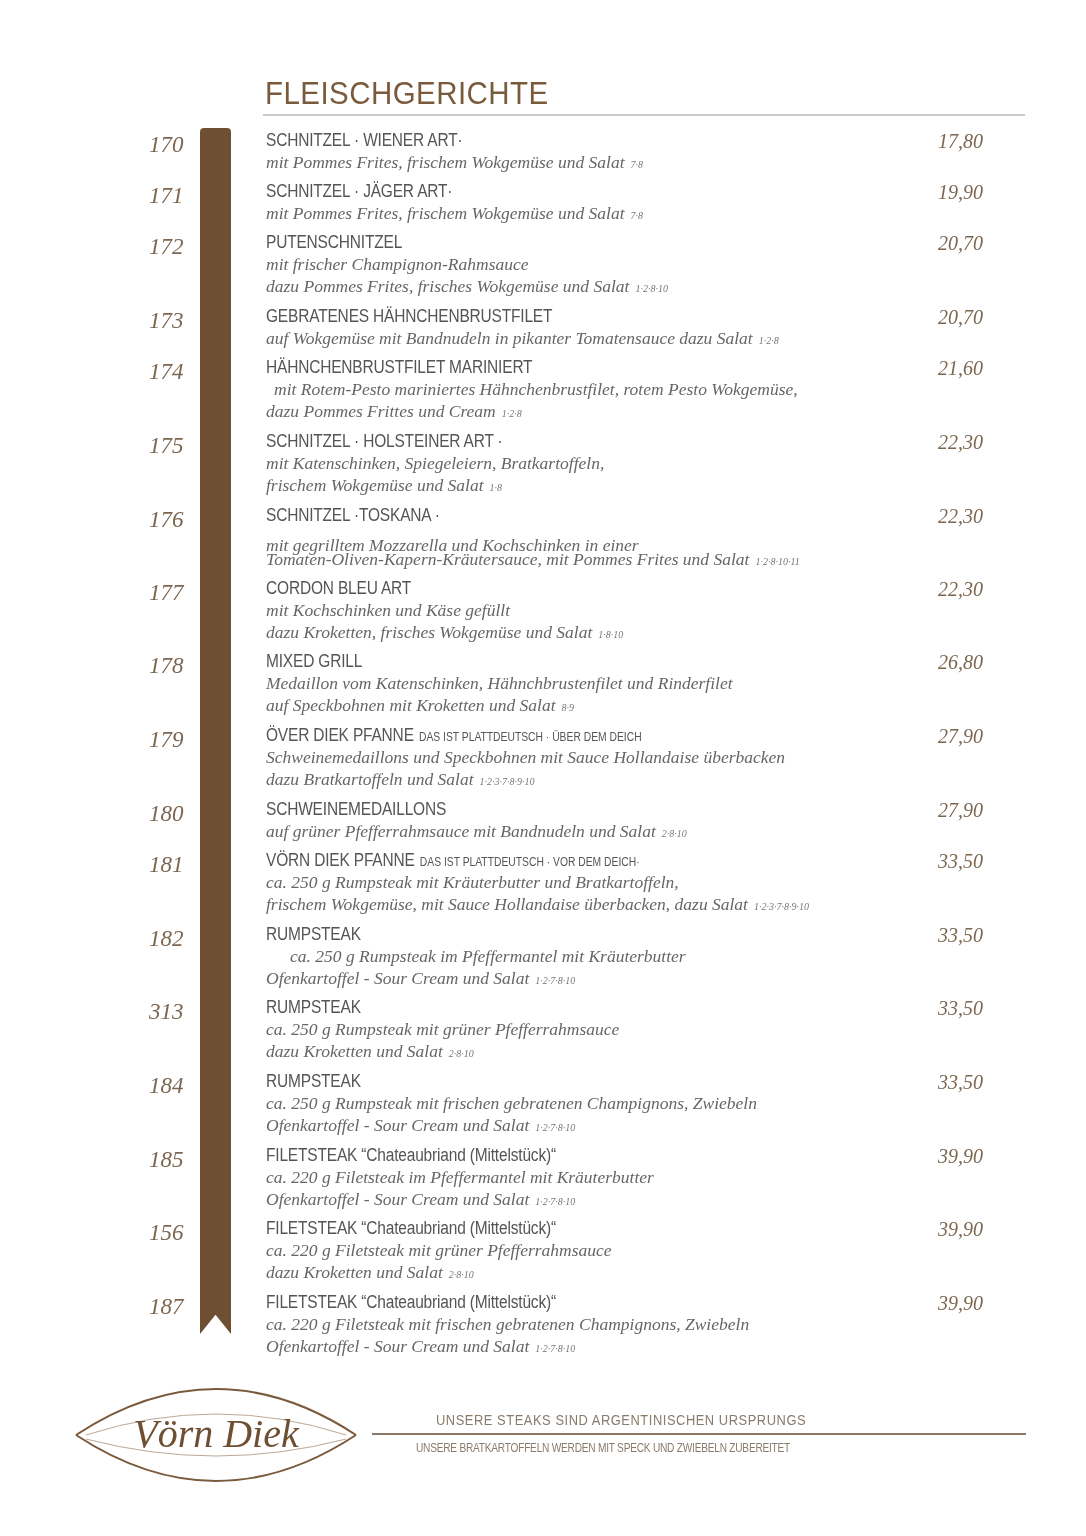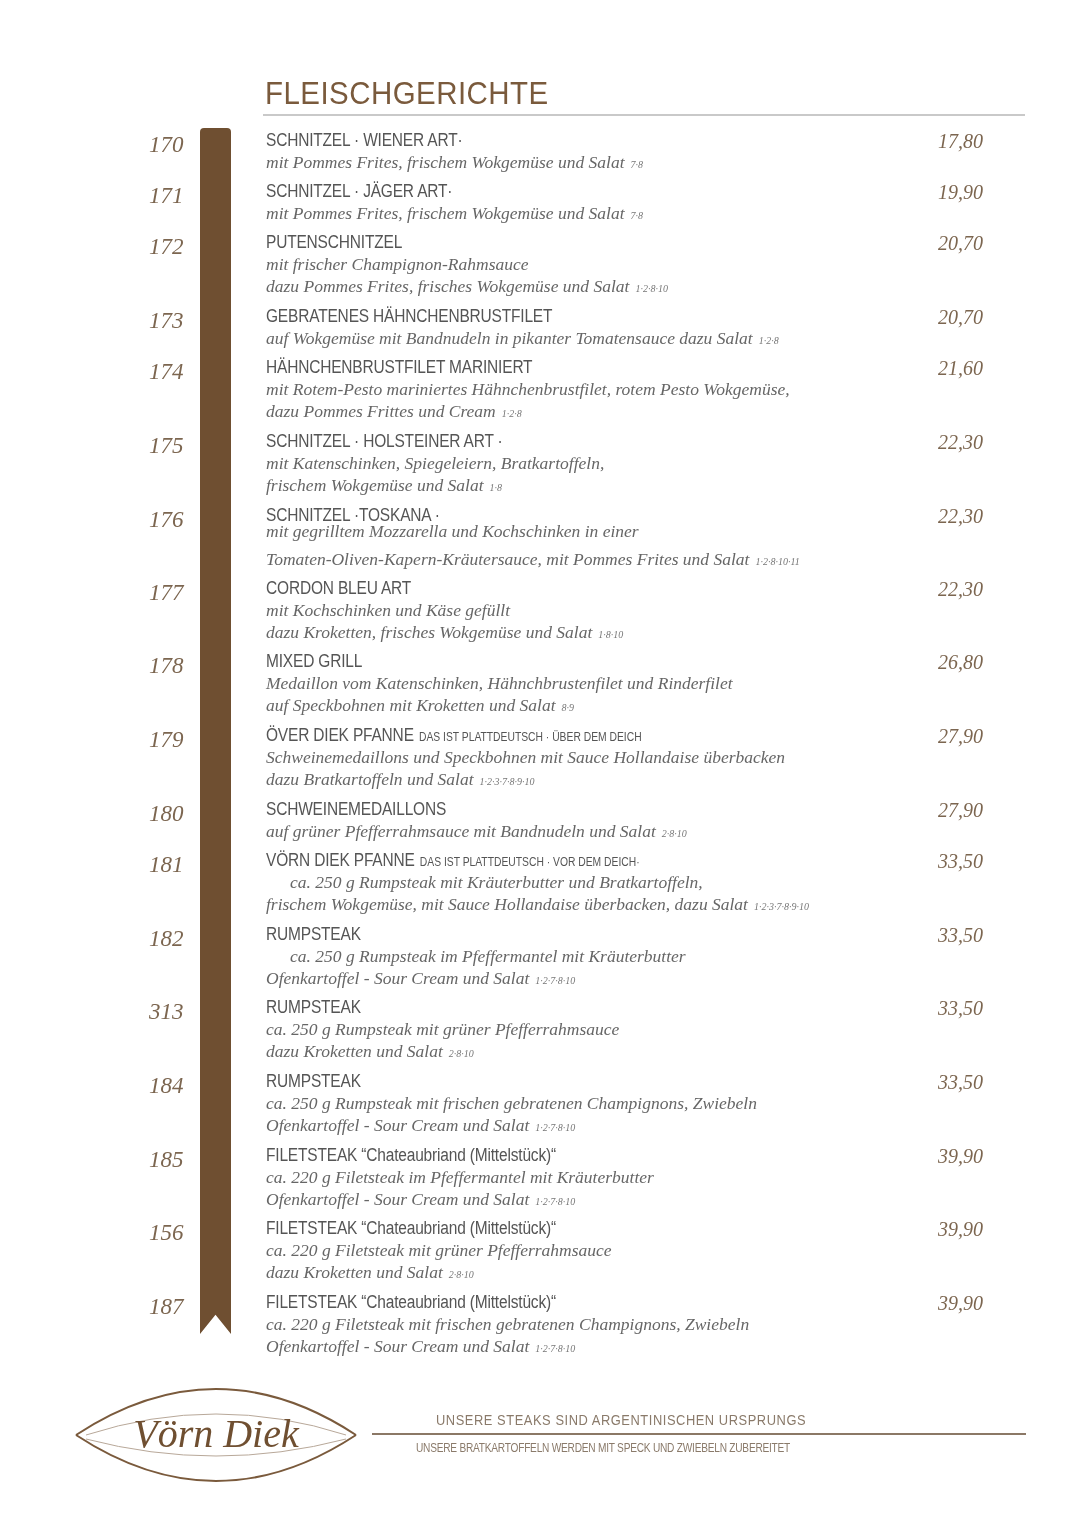--- a/index.html
+++ b/index.html
@@ -92,35 +92,35 @@
     <div class="item" style="top: 306px;">
     <span class="num">173</span>
     <span class="name"><span class="main">GEBRATENES HÄHNCHENBRUSTFILET</span><span class="sub"></span></span>
     <span class="price">20,70</span>
   <div class="desc" style="top: 22px; text-align: center;"><span>auf  Wokgemüse mit Bandnudeln in pikanter Tomatensauce dazu Salat</span><span class="alg">1·2·8</span></div>
     </div>
     <div class="item" style="top: 357px;">
     <span class="num">174</span>
     <span class="name"><span class="main">HÄHNCHENBRUSTFILET MARINIERT</span><span class="sub"></span></span>
     <span class="price">21,60</span>
-  <div class="desc" style="top: 22px;"><span>mit Rotem-Pesto mariniertes Hähnchenbrustfilet, rotem Pesto Wokgemüse,</span></div>
+  <div class="desc" style="top: 22px; margin-left: 8px;"><span>mit Rotem-Pesto mariniertes Hähnchenbrustfilet, rotem Pesto Wokgemüse,</span></div>
       <div class="desc" style="top: 44px;"><span>dazu Pommes Frittes und Cream</span><span class="alg">1·2·8</span></div>
     </div>
     <div class="item" style="top: 431px;">
     <span class="num">175</span>
     <span class="name"><span class="main">SCHNITZEL · HOLSTEINER ART ·</span><span class="sub"></span></span>
     <span class="price">22,30</span>
   <div class="desc" style="top: 22px;"><span>mit Katenschinken, Spiegeleiern, Bratkartoffeln,</span></div>
       <div class="desc" style="top: 44px;"><span>frischem Wokgemüse und Salat</span><span class="alg">1·8</span></div>
     </div>
     <div class="item" style="top: 505px;">
     <span class="num">176</span>
     <span class="name"><span class="main">SCHNITZEL ·TOSKANA ·</span><span class="sub"></span></span>
     <span class="price">22,30</span>
-  <div class="desc" style="top: 16px;"><span>mit gegrilltem Mozzarella und Kochschinken in einer</span></div>
+  <div class="desc" style="top: 30px;"><span>mit gegrilltem Mozzarella und Kochschinken in einer</span></div>
       <div class="desc" style="top: 44px;"><span>Tomaten-Oliven-Kapern-Kräutersauce, mit Pommes Frites und Salat</span><span class="alg">1·2·8·10·11</span></div>
     </div>
     <div class="item" style="top: 578px;">
     <span class="num">177</span>
     <span class="name"><span class="main">CORDON BLEU ART</span><span class="sub"></span></span>
     <span class="price">22,30</span>
   <div class="desc" style="top: 22px;"><span>mit Kochschinken und Käse gefüllt</span></div>
       <div class="desc" style="top: 44px;"><span>dazu Kroketten, frisches Wokgemüse und Salat</span><span class="alg">1·8·10</span></div>
     </div>
     <div class="item" style="top: 651px;">
@@ -140,21 +140,21 @@
     <div class="item" style="top: 799px;">
     <span class="num">180</span>
     <span class="name"><span class="main">SCHWEINEMEDAILLONS</span><span class="sub"></span></span>
     <span class="price">27,90</span>
   <div class="desc" style="top: 22px;"><span>auf  grüner Pfefferrahmsauce mit Bandnudeln und Salat</span><span class="alg">2·8·10</span></div>
     </div>
     <div class="item" style="top: 850px;">
     <span class="num">181</span>
     <span class="name"><span class="main" style="margin-right: 6px;">VÖRN DIEK PFANNE</span><span class="sub">DAS IST PLATTDEUTSCH · VOR DEM DEICH·</span></span>
     <span class="price">33,50</span>
-  <div class="desc" style="top: 22px; margin-left: 24px;"><span>ca. 250 g Rumpsteak mit Kräuterbutter und Bratkartoffeln,</span></div>
+  <div class="desc" style="top: 22px;"><span>ca. 250 g Rumpsteak mit Kräuterbutter und Bratkartoffeln,</span></div>
       <div class="desc" style="top: 44px;"><span>frischem Wokgemüse, mit Sauce Hollandaise überbacken, dazu Salat</span><span class="alg">1·2·3·7·8·9·10</span></div>
     </div>
     <div class="item" style="top: 924px;">
     <span class="num">182</span>
     <span class="name"><span class="main">RUMPSTEAK</span><span class="sub"></span></span>
     <span class="price">33,50</span>
   <div class="desc" style="top: 22px; margin-left: 24px;"><span>ca. 250 g Rumpsteak im Pfeffermantel mit Kräuterbutter</span></div>
       <div class="desc" style="top: 44px;"><span>Ofenkartoffel - Sour Cream und Salat</span><span class="alg">1·2·7·8·10</span></div>
     </div>
     <div class="item" style="top: 997px;">

